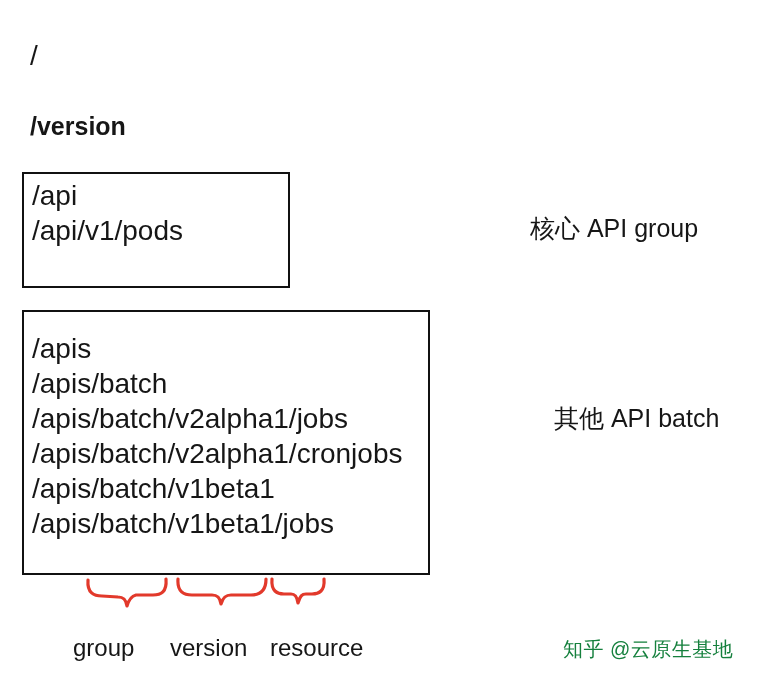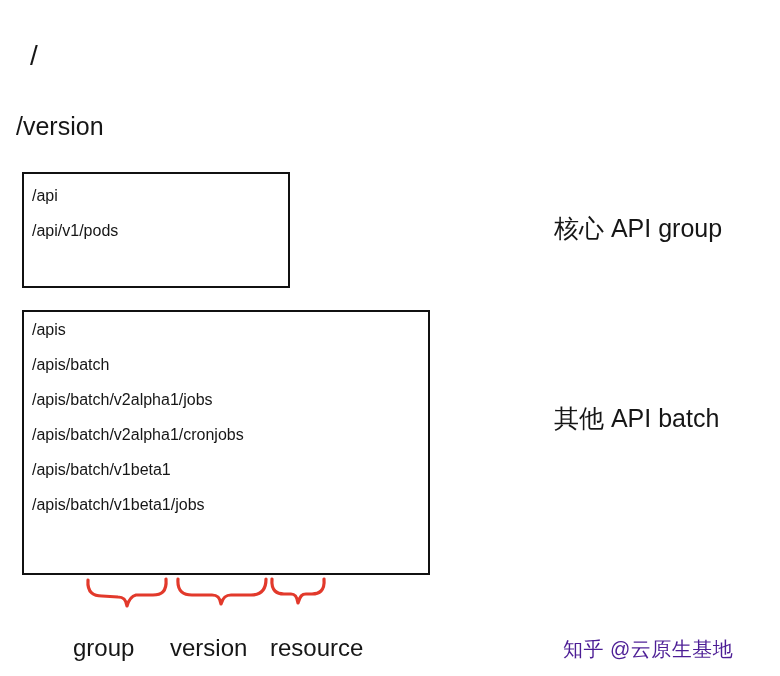--- a/index.html
+++ b/index.html
@@ -17,51 +17,51 @@
   .pathbox{
     position:absolute;
     border:2px solid #111111;
     box-sizing:border-box;
     padding:4px 10px 2px 8px;
   }
   .pathbox ul{
     list-style:none;margin:0;padding:0;
   }
   .pathbox li{
-    font-size:16px;
+    font-size:28px;
     line-height:35px;
     color:#161616;
     white-space:nowrap;
   }
   .brace-layer{position:absolute;left:0;top:576px;}
   .annot-label{font-size:24px;color:#161616;margin-top:12px;}
   .watermark{
     font-size:20px;
-    color:#4c1d95;
+    color:#15803d;
     letter-spacing:0.5px;
   }
 </style>
 </head>
 <body>
 
 <div class="canvas">
 
   <div class="abs path-text" style="left:30px;top:40px;font-size:28px;">/</div>
 
-  <div class="abs path-text" style="left:16px;top:112px;">/version</div>
+  <div class="abs path-text" style="left:30px;top:112px;font-weight:bold;">/version</div>
 
   <div class="pathbox" style="left:22px;top:172px;width:268px;height:116px;">
     <ul>
       <li>/api</li>
       <li>/api/v1/pods</li>
     </ul>
   </div>
-  <div class="abs label-text" style="left:554px;top:212px;">核心 API group</div>
+  <div class="abs label-text" style="left:530px;top:212px;">核心 API group</div>
 
-  <div class="pathbox" style="left:22px;top:310px;width:408px;height:265px;padding-top:0;">
+  <div class="pathbox" style="left:22px;top:310px;width:408px;height:265px;padding-top:19px;">
     <ul>
       <li>/apis</li>
       <li>/apis/batch</li>
       <li>/apis/batch/v2alpha1/jobs</li>
       <li>/apis/batch/v2alpha1/cronjobs</li>
       <li>/apis/batch/v1beta1</li>
       <li>/apis/batch/v1beta1/jobs</li>
     </ul>
   </div>
   <div class="abs label-text" style="left:554px;top:402px;">其他 API batch</div>

